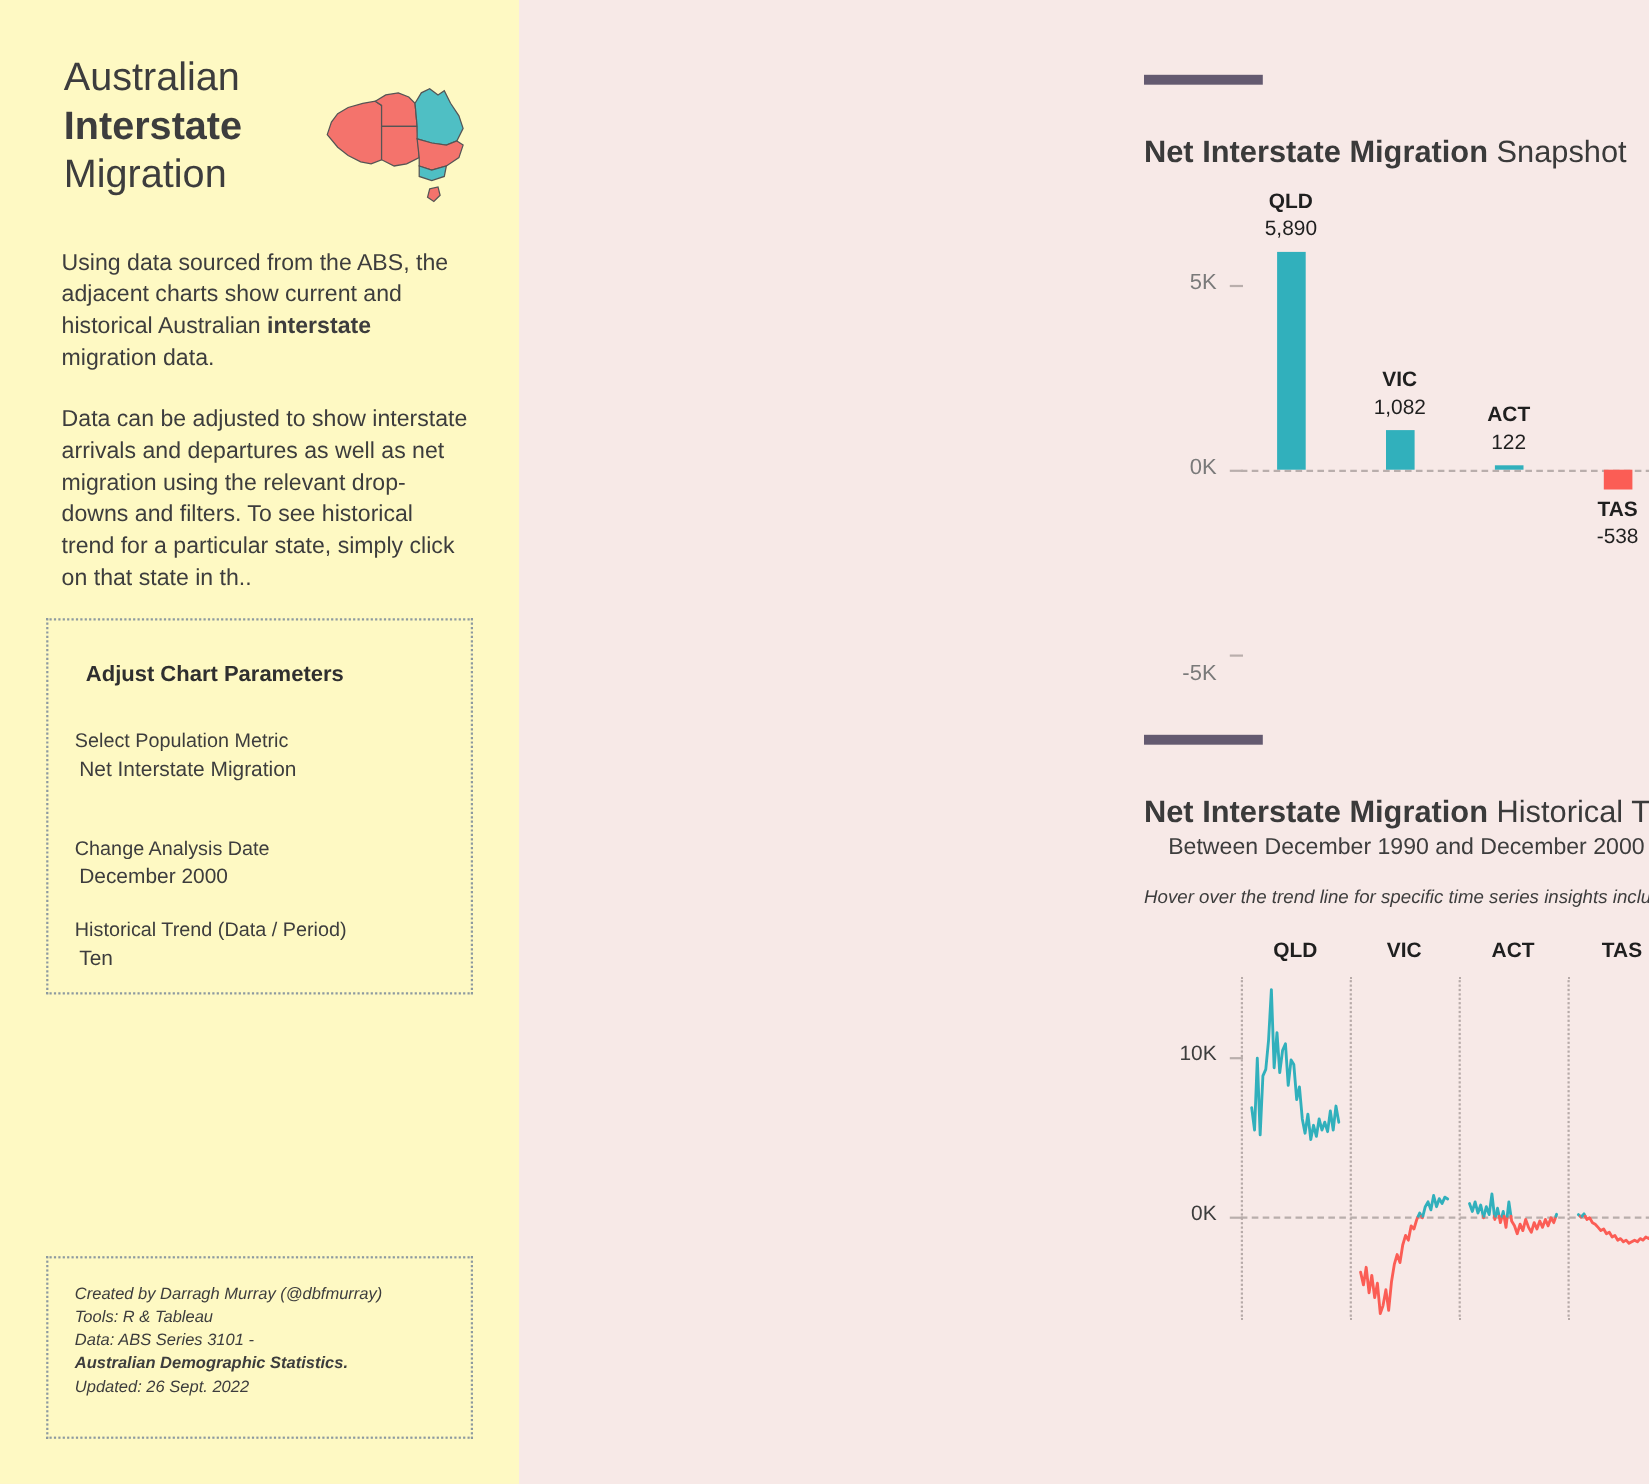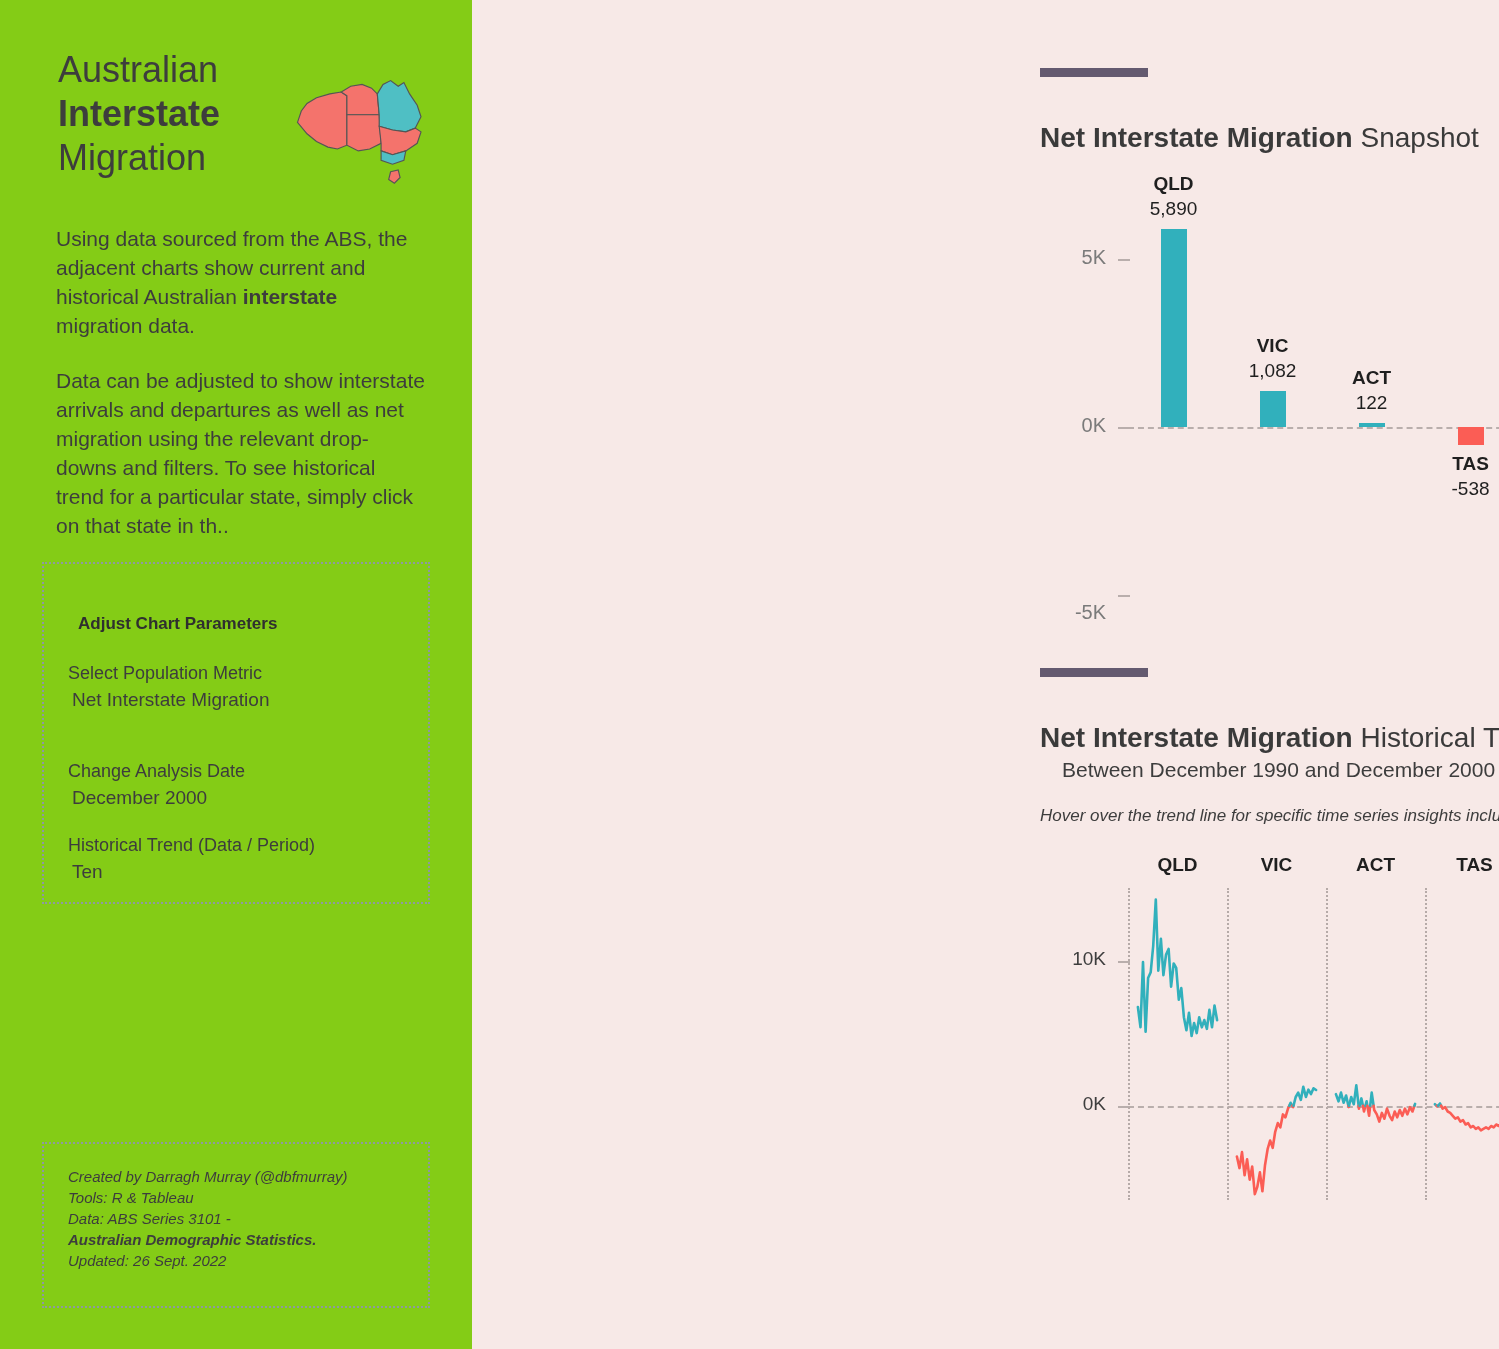--- a/index.html
+++ b/index.html
@@ -6,21 +6,21 @@
   body {
     width:1499px; height:1349px;
     background:#F7E9E7;
     font-family:"Liberation Sans", sans-serif;
     color:#3a3a3a;
     overflow:hidden;
     position:relative;
   }
   #sidebar {
     position:absolute; left:0; top:0; width:472px; height:1349px;
-    background:#84cc16;
+    background:#fef9c3;
     box-sizing:border-box;
   }
   #main {
     position:absolute; left:472px; top:0; width:1027px; height:1349px;
     background:#F7E9E7;
   }
 
   
   .title-block { position:absolute; left:58px; top:48px; }
   .title-line { font-size:36px; line-height:44px; color:#3d3d3d; letter-spacing:0px; }
@@ -35,21 +35,21 @@
   .intro p { margin:0 0 26px 0; }
   .intro b { font-weight:bold; }
 
   
   .panel {
     position:absolute; box-sizing:border-box;
     border:2px dotted #8d9aa0;
     background:transparent;
   }
   #params-panel { left:42px; top:562px; width:388px; height:342px; }
-  .panel-title { position:absolute; left:34px; top:50px; font-size:17px; font-weight:bold; color:#2f2f2f;text-align:right; }
+  .panel-title { position:absolute; left:34px; top:38px; font-size:20px; font-weight:bold; color:#2f2f2f;text-align:right; }
   .param { position:absolute; left:24px; font-size:18px; color:#3d3d3d; }
   .param .lbl { display:block; line-height:26px; }
   .param .val { display:block; line-height:28px; font-size:19px; padding-left:4px; }
   #param-1 { top:96px; }
   #param-2 { top:194px; }
   #param-3 { top:268px; }
 
   
   #credits-panel { left:42px; top:1142px; width:388px; height:166px; }
   .credits {

